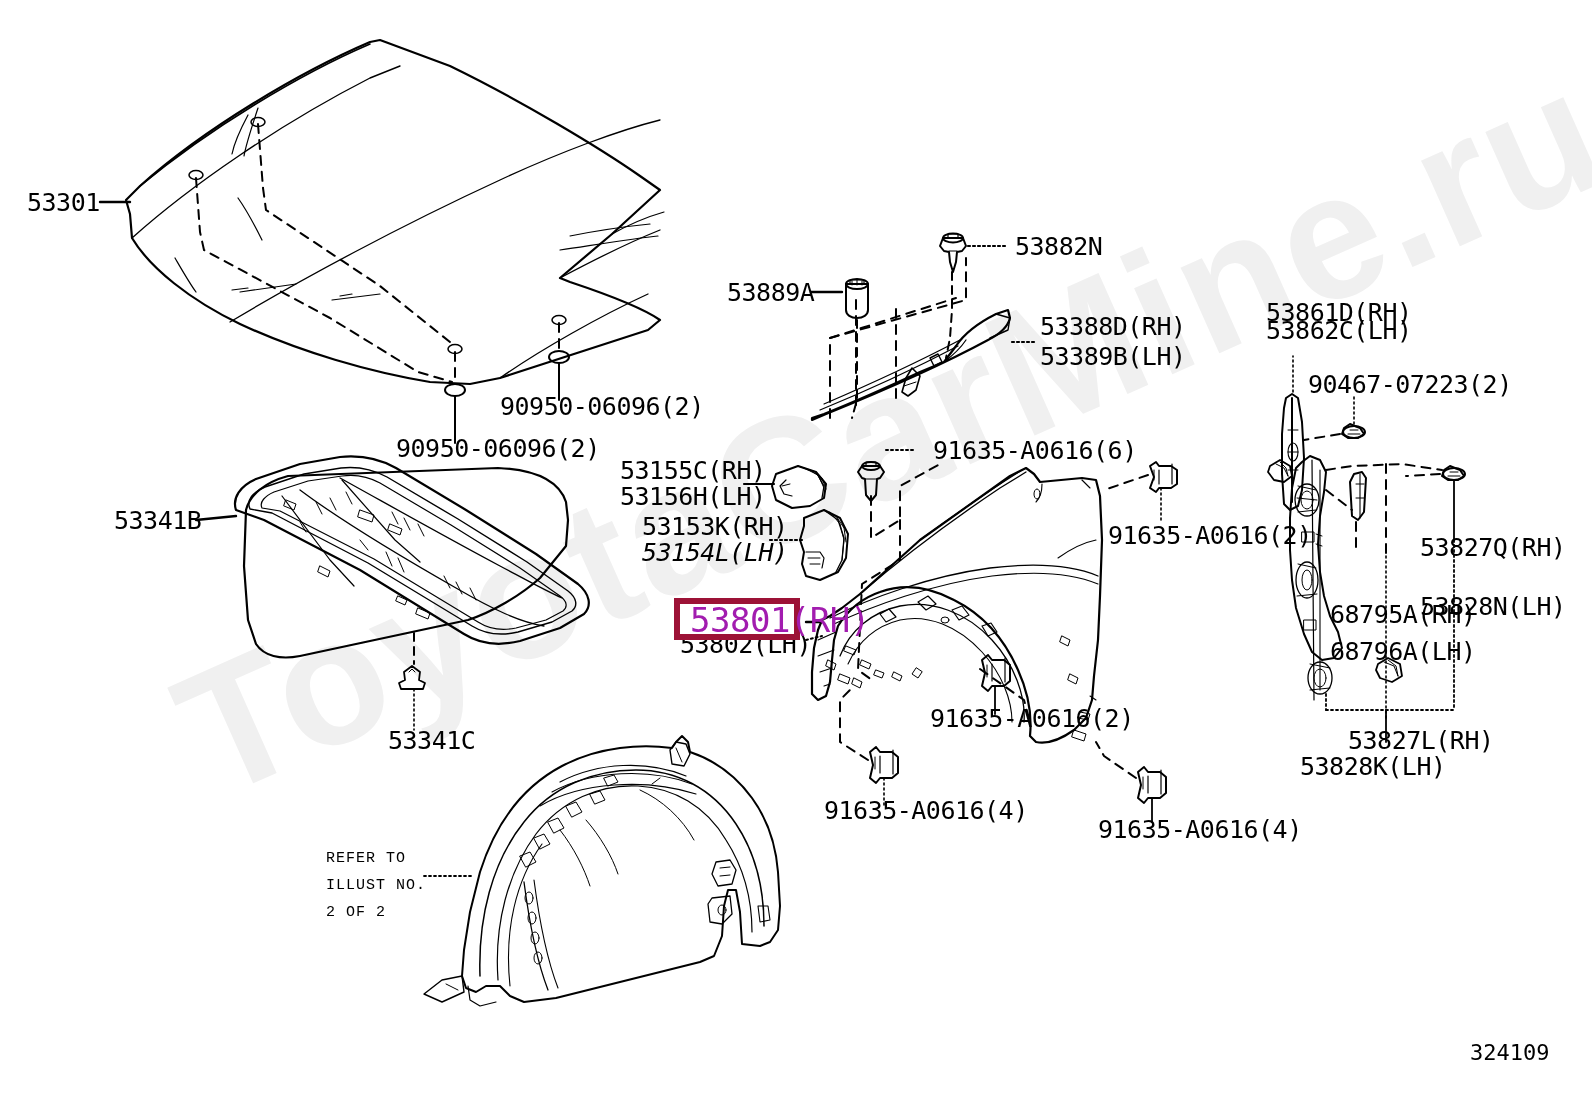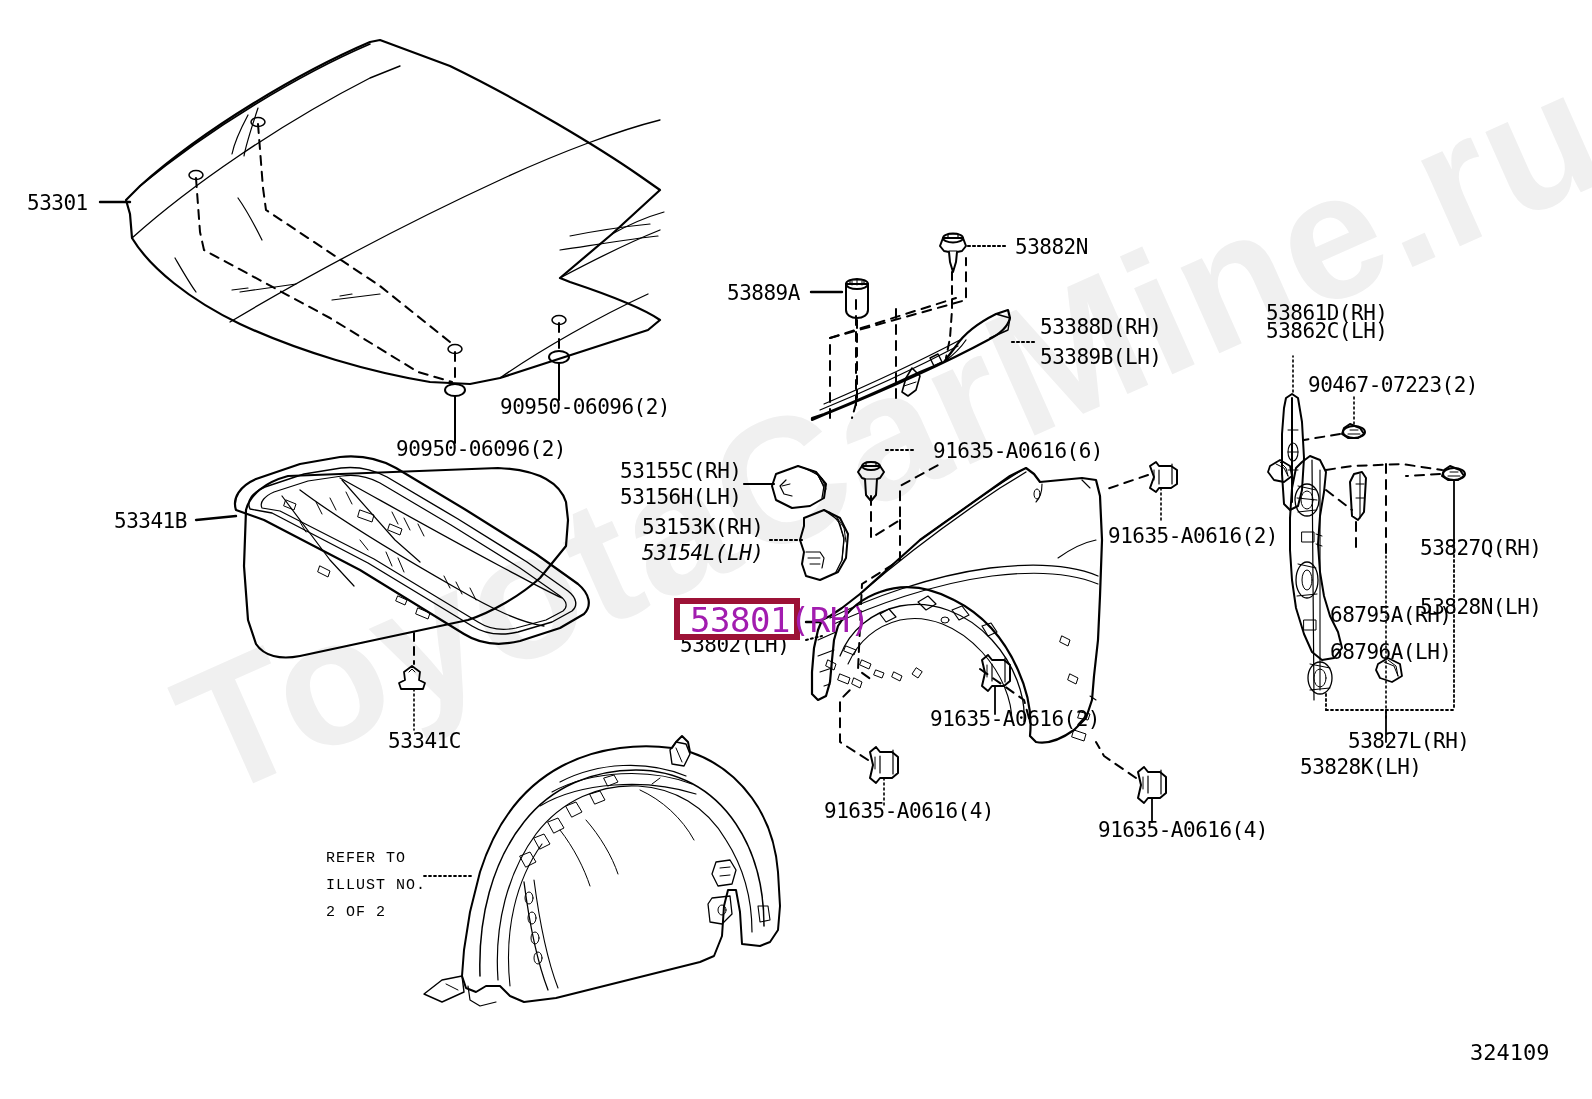--- a/index.html
+++ b/index.html
@@ -40,21 +40,21 @@
     left: 0; top: 0;
     width: 1592px;
     height: 1099px;
     z-index: 2;
   }
   .art svg { display:block; }
   
   .lbl {
     position: absolute;
     font-family: "DejaVu Sans Mono", monospace;
-    font-size: 21px;
+    font-size: 25px;
     line-height: 30px;
     color: #000000;
     white-space: pre;
     z-index: 4;
     letter-spacing: -0.5px;
   }
   .lbl.refer {
     font-family: Liberation Mono, monospace;
     font-size: 15px;
     line-height: 28px;

